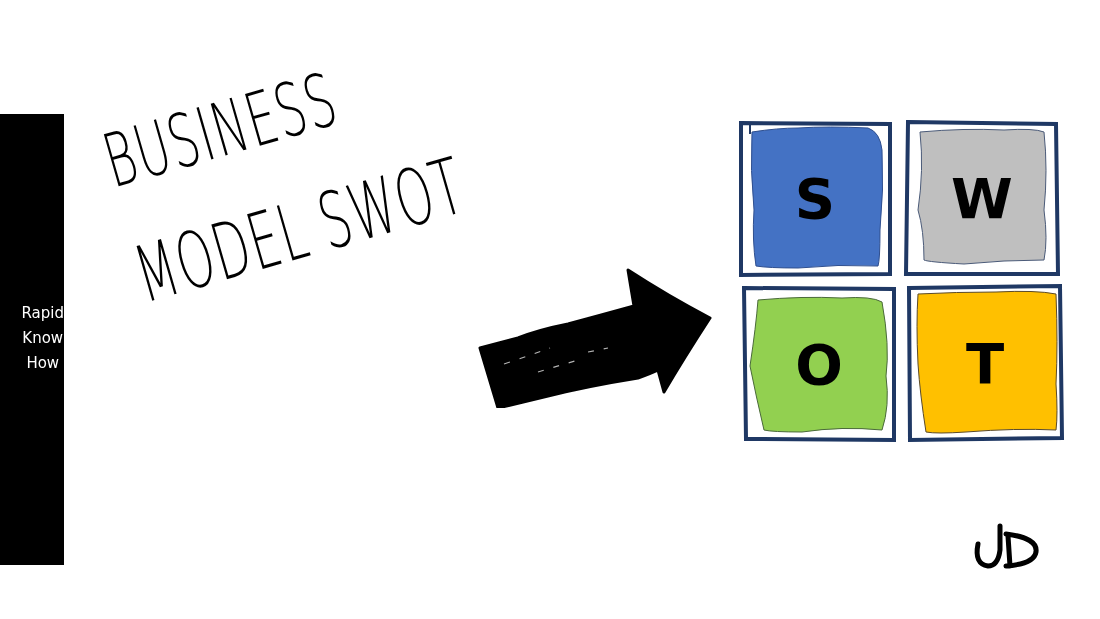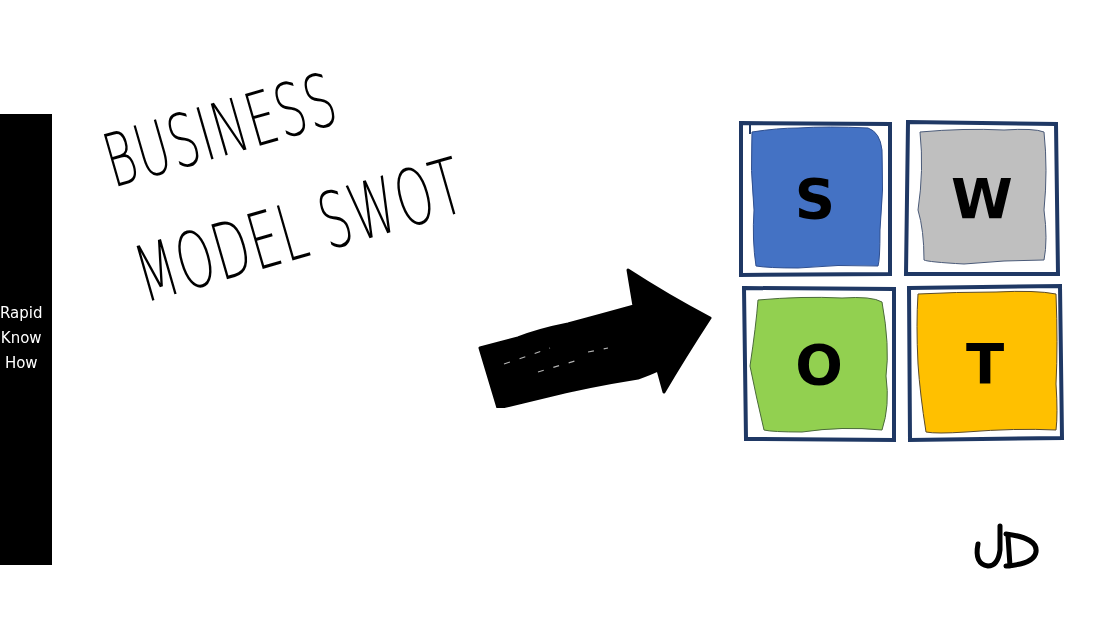--- a/index.html
+++ b/index.html
@@ -2,23 +2,23 @@
 <html><head>
   <meta charset="utf-8">
   <style>
     html, body { margin: 0; padding: 0; }
     body {
       width: 1100px; height: 619px; background: #ffffff;
       position: relative; overflow: hidden;
       font-family: "Liberation Sans", sans-serif;
     }
     .side-bar {
-      position: absolute; left: 0; top: 114px; width: 52px; height: 451px;
+      position: absolute; left: 0; top: 114px; width: 64px; height: 451px;
       background: #000000;
-      display: flex; align-items: center; justify-content: flex-start;
+      display: flex; align-items: center; justify-content: flex-end;
     }
     .side-bar-text {
       color: #ffffff; font-family: "DejaVu Sans", sans-serif;
       font-size: 15px; line-height: 25px; text-align: center;
       margin-top: -2px;
     }
     .side-bar-text span { display: block; }
 
     .title-line {
       position: absolute; color: #000; white-space: nowrap;

